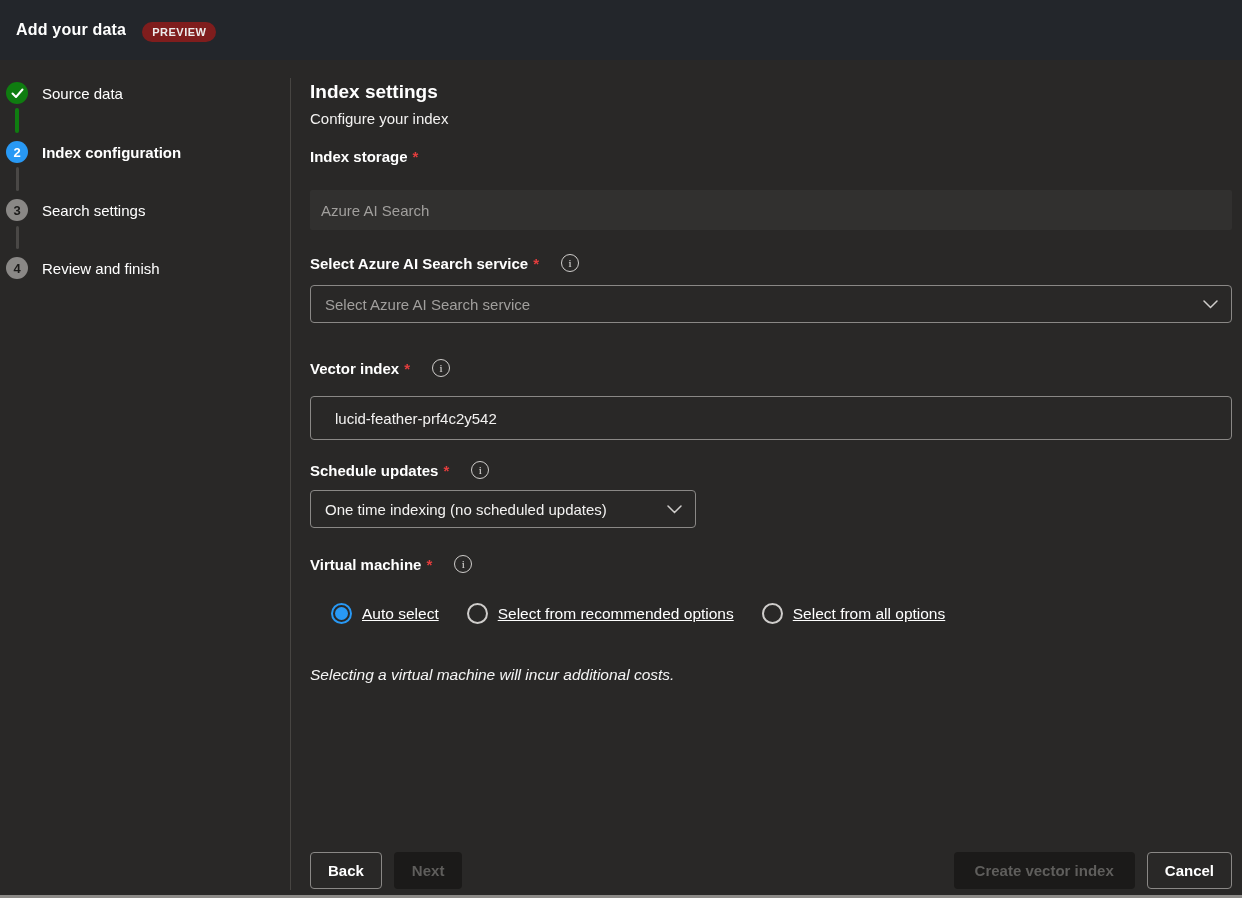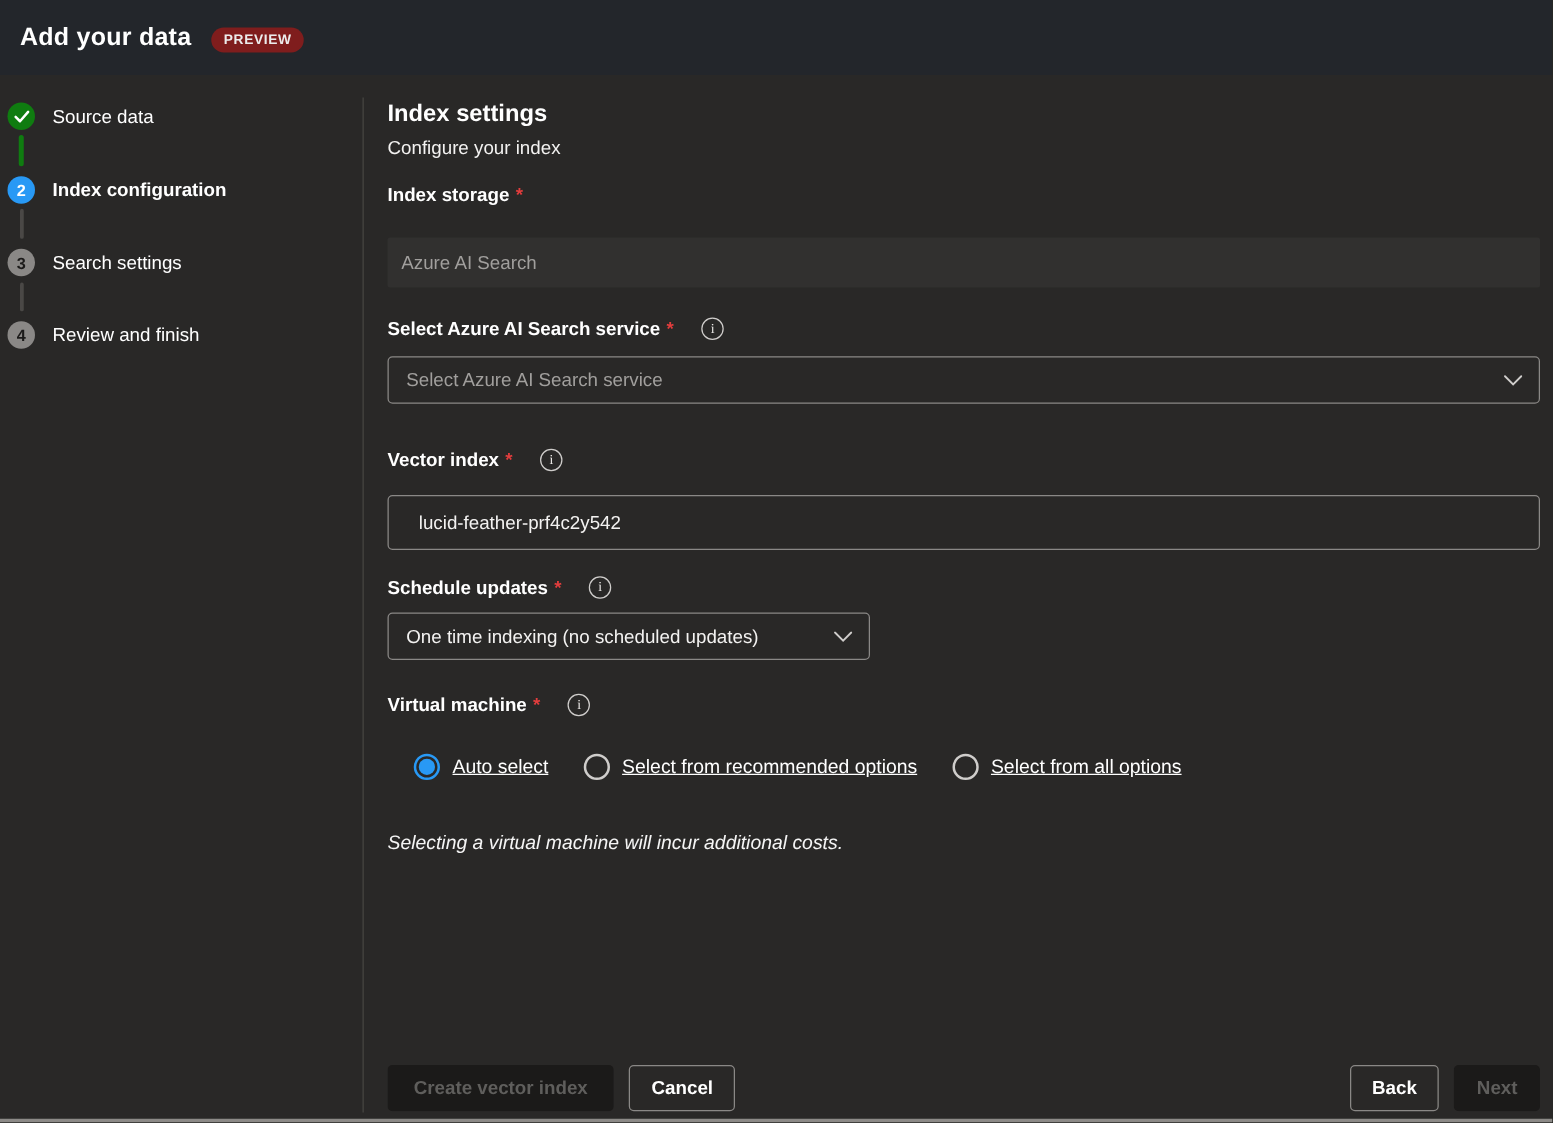--- a/index.html
+++ b/index.html
@@ -11,21 +11,21 @@
     overflow:hidden;
     position:relative;
   }
 
   
   .app-header {
     position:absolute; top:0; left:0; width:1242px; height:60px;
     background:#23262b;
     display:flex; align-items:center; padding-left:16px;
   }
-  .app-title { font-size:20px; font-weight:700; letter-spacing:.2px; }
+  .app-title { font-size:16px; font-weight:700; letter-spacing:.2px; }
   .preview-badge {
     margin-left:16px; margin-top:3px;
     background:#7f1d1d; color:#ececec;
     font-size:11px; font-weight:700; letter-spacing:.5px;
     padding:4px 10px; border-radius:11px;
   }
 
   
   .app-body { position:absolute; top:60px; left:0; right:0; bottom:0; }
   .v-divider { position:absolute; left:290px; top:18px; bottom:8px; width:1px; background:#474542; }
@@ -223,25 +223,25 @@
       <div class="radio-opt">
         <span class="radio-circle"></span>
         <span class="opt-label">Select from all options</span>
       </div>
     </div>
 
     <div class="vm-note" style="top:606px;">Selecting a virtual machine will incur additional costs.</div>
 
     <div class="footer-row">
       <div class="btn-group">
+        <button class="btn">Back</button>
+        <button class="btn disabled">Next</button>
+      </div>
+      <div class="btn-group">
         <button class="btn disabled wide">Create vector index</button>
         <button class="btn">Cancel</button>
       </div>
-      <div class="btn-group">
-        <button class="btn">Back</button>
-        <button class="btn disabled">Next</button>
-      </div>
     </div>
 
   </div>
 
   <div class="bottom-edge"></div>
 </div>
 
 </body></html>

